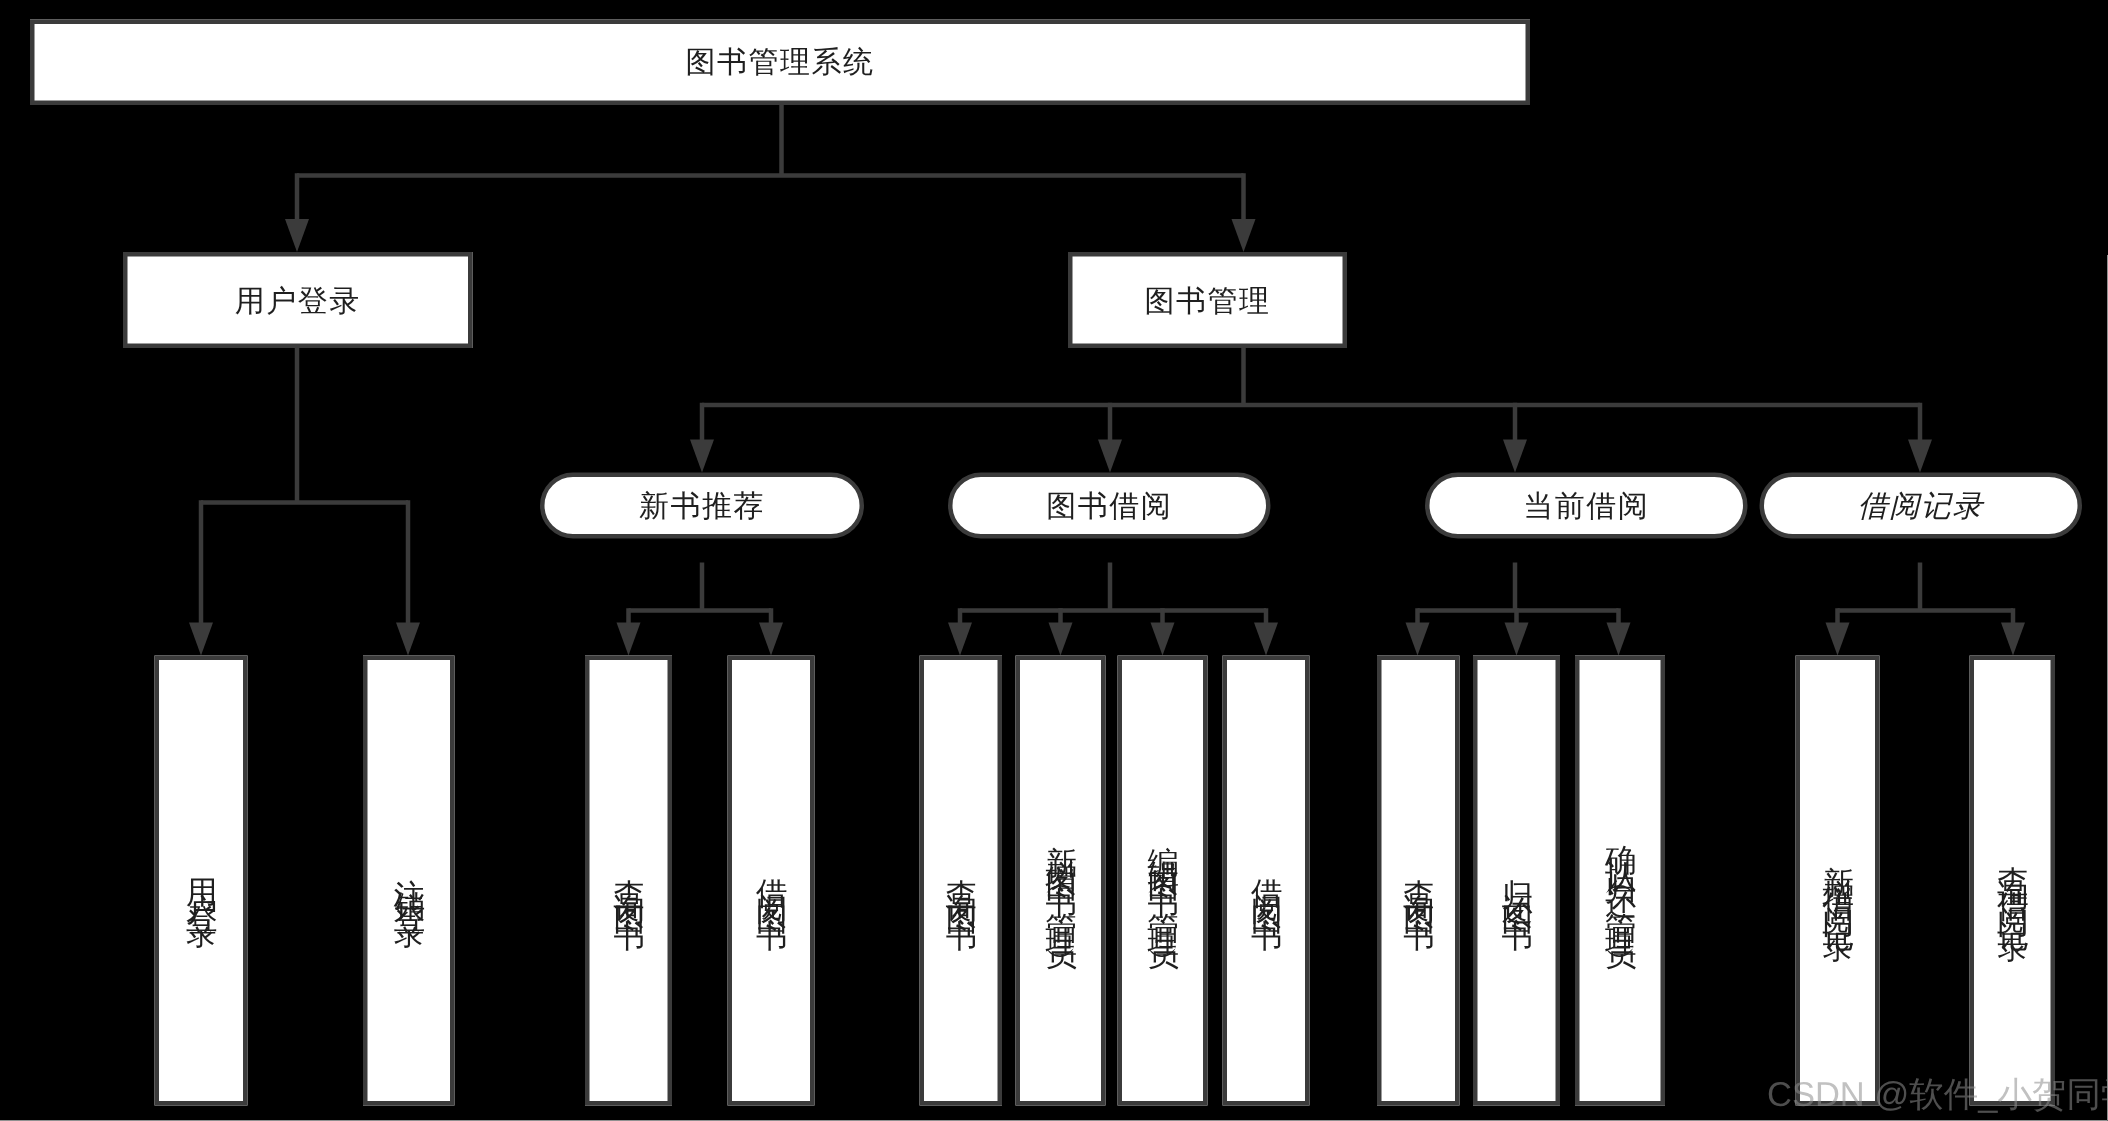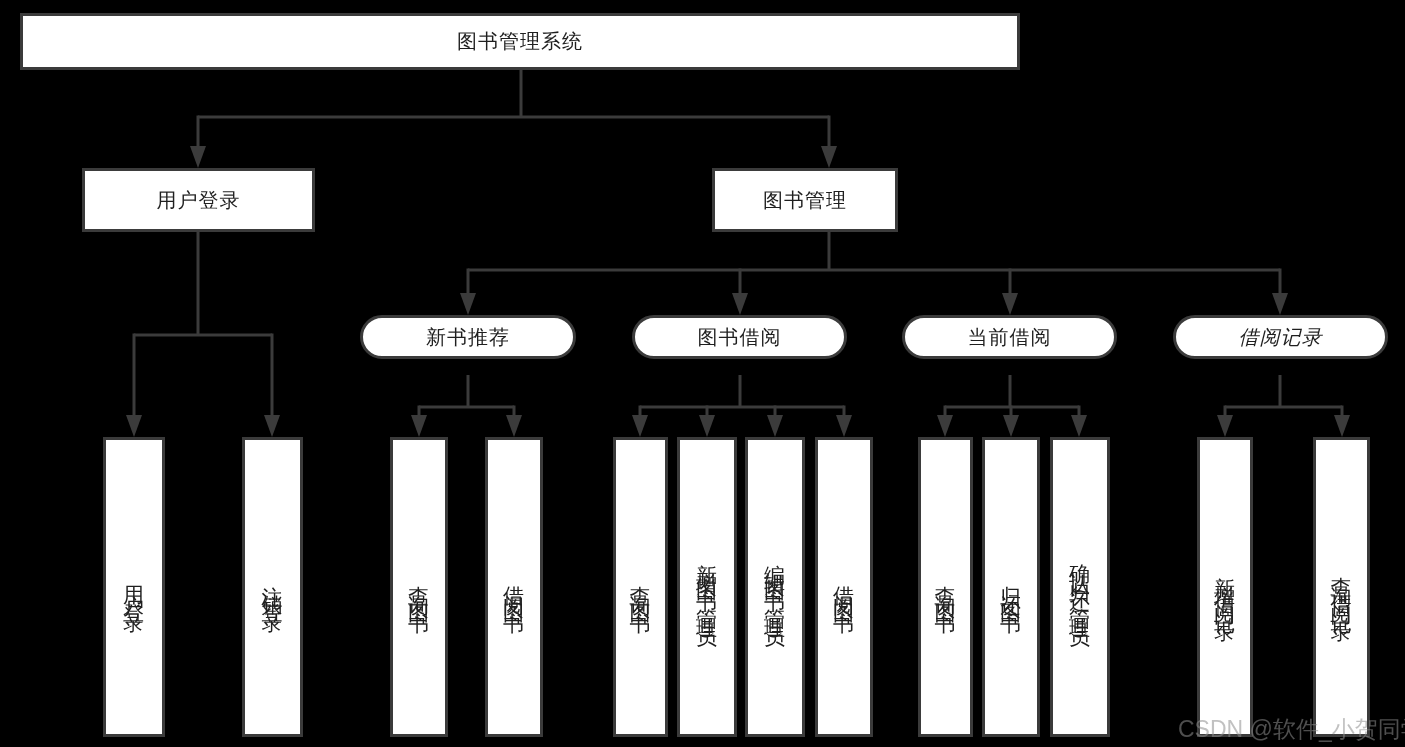--- a/index.html
+++ b/index.html
@@ -150,21 +150,21 @@
   <div class="box lvl2" style="left:712px;width:186px;">
     <span class="hlabel">图书管理</span>
   </div>
 
   <div class="box lvl3" style="left:360px;width:216px;">
     <span class="hlabel">新书推荐</span>
   </div>
   <div class="box lvl3" style="left:632px;width:215px;">
     <span class="hlabel">图书借阅</span>
   </div>
-  <div class="box lvl3" style="left:902px;width:215px;">
+  <div class="box lvl3" style="left:950px;width:215px;">
     <span class="hlabel">当前借阅</span>
   </div>
   <div class="box lvl3" style="left:1173px;width:215px;font-style:italic;">
     <span class="hlabel">借阅记录</span>
   </div>
 
   <div class="box leaf" style="left:103px;width:62px;">
     <span class="vtext">用户登录</span>
   </div>
   <div class="box leaf" style="left:242px;width:61px;">

